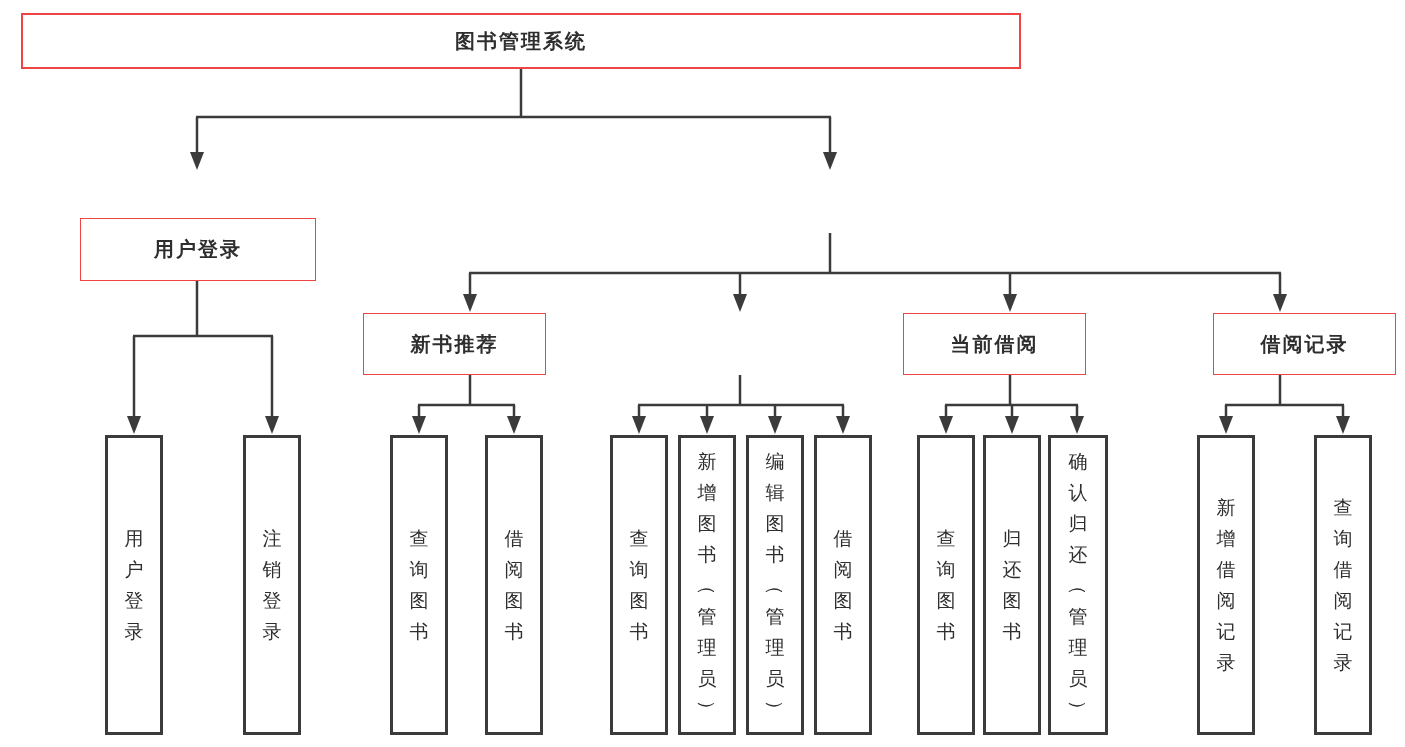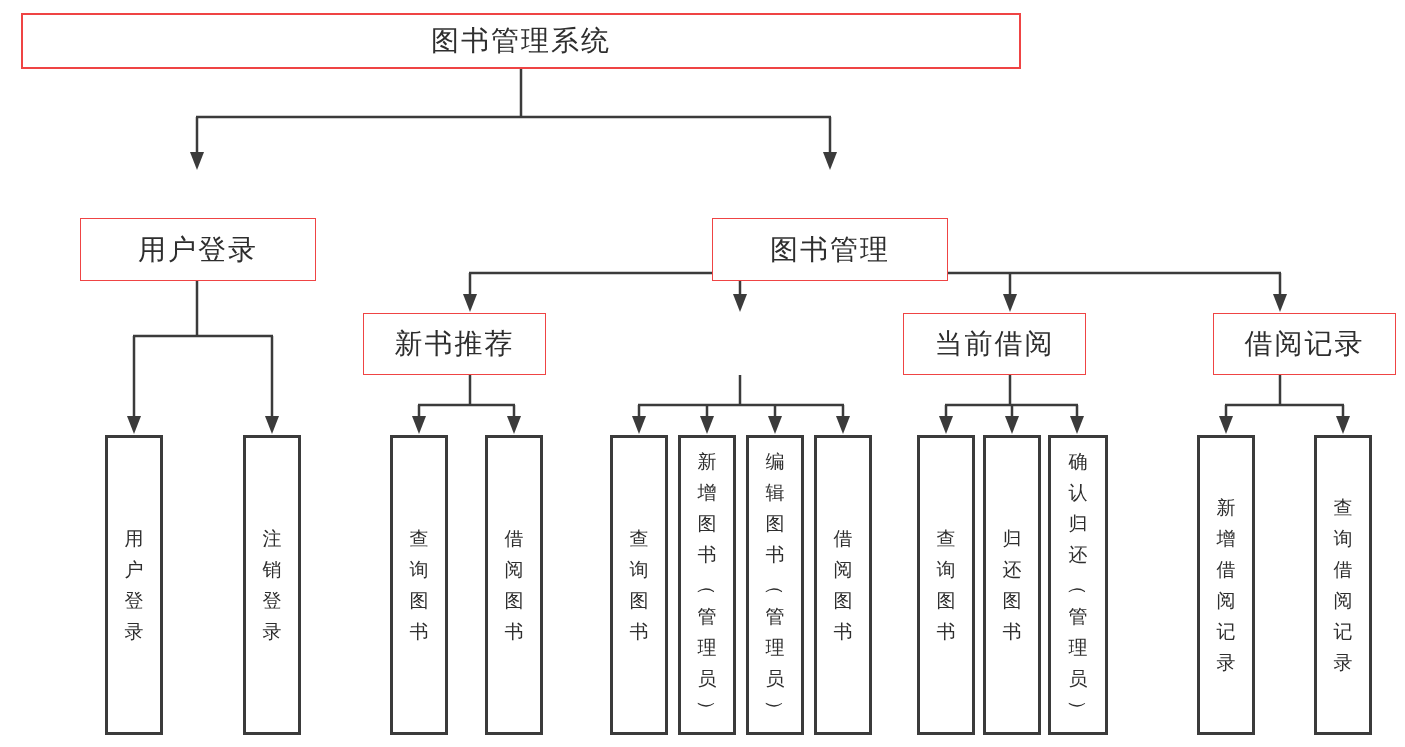--- a/index.html
+++ b/index.html
@@ -11,22 +11,23 @@
     color:#2e2e2e;
     overflow:hidden;
   }
   #connectors{position:absolute;left:0;top:0;width:1405px;height:747px;}
   .hbox{
     position:absolute;
     box-sizing:border-box;
     border:1px solid #ef4444;
     background:#ffffff;
     display:flex;align-items:center;justify-content:center;
-    font-size:28px;letter-spacing:2px;
+    font-size:20px;letter-spacing:2px;
     white-space:nowrap;
+    font-weight:bold;
   }
   .root{
     left:21px;top:13px;width:1000px;height:56px;
     border-width:2px;
   }
   .lvl2{top:170px;width:236px;height:63px;margin-top:48px;}
   .lvl3{top:313px;width:183px;height:62px;}
   .vbox{
     position:absolute;
     box-sizing:border-box;
@@ -113,21 +114,20 @@
       <polygon points="1005,416 1019,416 1012,434"></polygon>
       <polygon points="1070,416 1084,416 1077,434"></polygon>
       <polygon points="1219,416 1233,416 1226,434"></polygon>
       <polygon points="1336,416 1350,416 1343,434"></polygon>
     </g>
   </svg>
 
   <div class="hbox root">图书管理系统</div>
 
   <div class="hbox lvl2" style="left:80px">用户登录</div>
-  <div class="hbox lvl2" style="left:712px">图书管理</div>
 
   <div class="hbox lvl3" style="left:363px">新书推荐</div>
   <div class="hbox lvl3" style="left:903px">当前借阅</div>
   <div class="hbox lvl3" style="left:1213px">借阅记录</div>
 
   <div class="vbox" style="left:105px">
       <span class="vchar">用</span>
       <span class="vchar">户</span>
       <span class="vchar">登</span>
       <span class="vchar">录</span>

